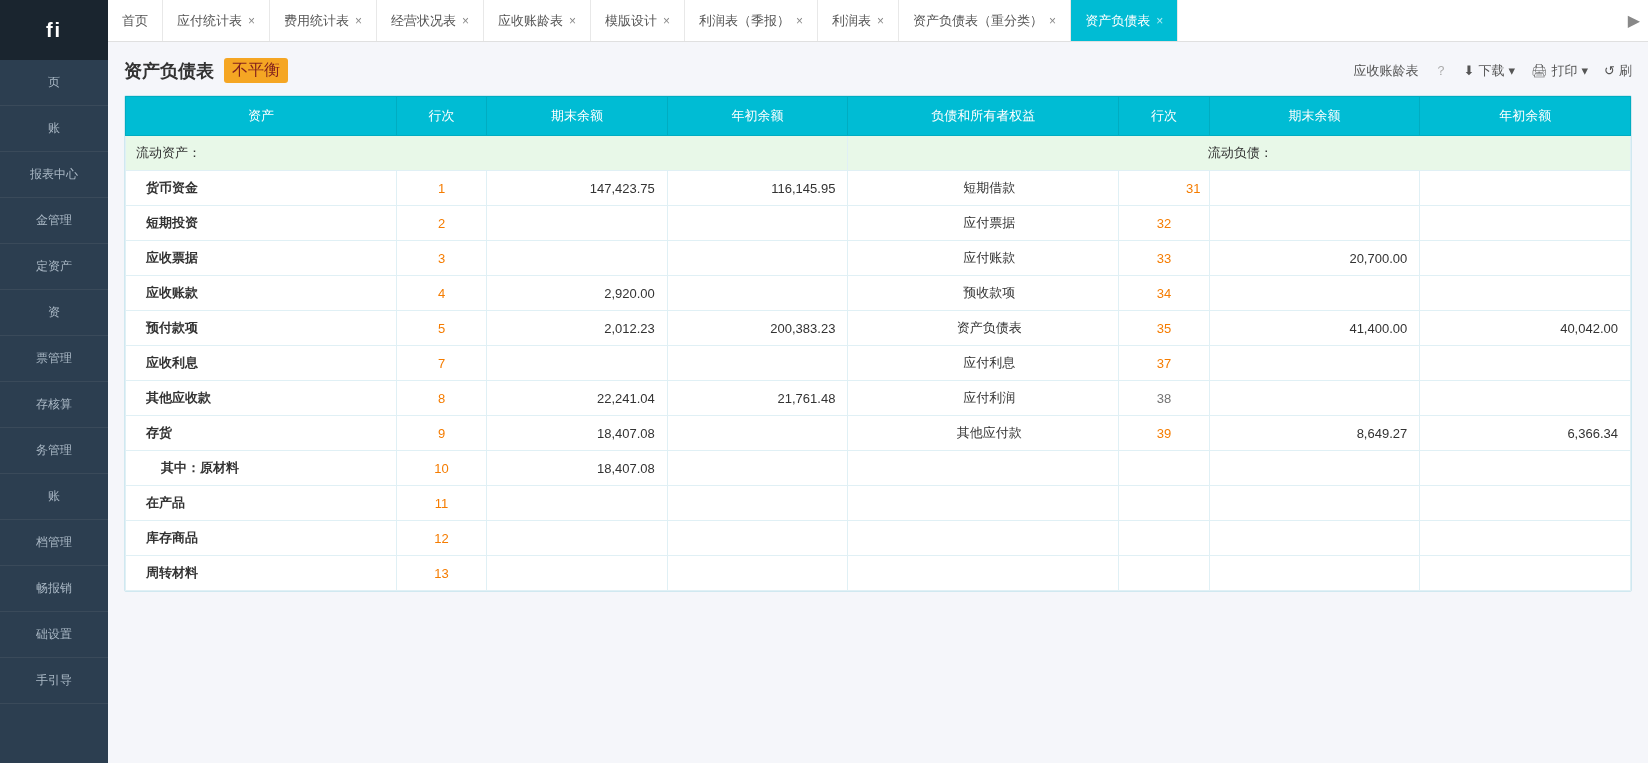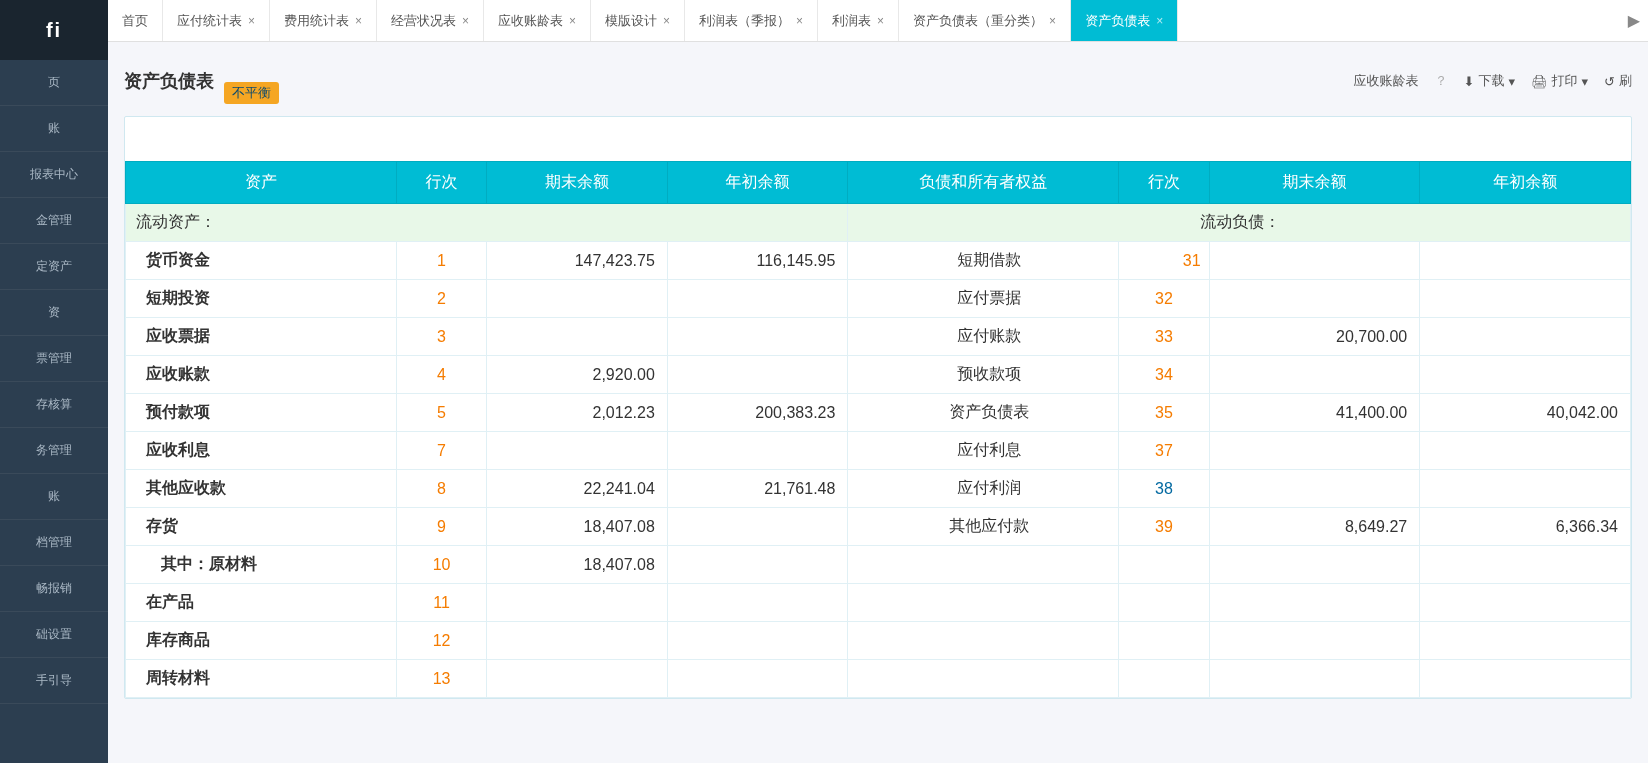--- a/index.html
+++ b/index.html
@@ -104,25 +104,24 @@
       align-items: center;
       gap: 10px;
     }
     .page-title {
       font-size: 18px;
       font-weight: bold;
       color: #333;
     }
     .badge-unbalanced {
       background: #f5a623;
-      color: #0c4a6e;
-      font-size: 13px;
+      color: #7f1d1d;
+      font-size: 16px;
       padding: 2px 8px;
       border-radius: 3px;
-      margin-top: 24px;
     }
     .header-actions {
       display: flex;
       align-items: center;
       gap: 16px;
       font-size: 13px;
       color: #555;
     }
     .header-actions .action-item {
       display: flex;
@@ -139,22 +138,21 @@
     
     .table-wrapper {
       background: #fff;
       border: 1px solid #d0e8f0;
       border-radius: 2px;
       overflow: hidden;
     }
     table {
       width: 100%;
       border-collapse: collapse;
-      font-size: 16px;
-      margin-top: 44px;
+      font-size: 13px;
     }
     thead tr th {
       background: #00bcd4;
       color: #fff;
       text-align: center;
       padding: 10px 6px;
       font-weight: normal;
       border: 1px solid #00acc1;
     }
     tbody tr td {
@@ -353,21 +351,21 @@
       <td style="text-align:center;color:#f57c00">37</td>
       <td class="amount-cell"></td>
       <td class="amount-cell"></td>
     </tr>
             <tr>
       <td style="padding-left:20px">其他应收款</td>
       <td style="text-align:center;color:#f57c00">8</td>
       <td class="amount-cell">22,241.04</td>
       <td class="amount-cell">21,761.48</td>
       <td style="padding-left:20px">应付利润</td>
-      <td style="text-align:center;color:#0369a1">38</td>
+      <td style="text-align:center;color:#737373">38</td>
       <td class="amount-cell"></td>
       <td class="amount-cell"></td>
     </tr>
             <tr>
       <td style="padding-left:20px">存货</td>
       <td style="text-align:center;color:#f57c00">9</td>
       <td class="amount-cell">18,407.08</td>
       <td class="amount-cell"></td>
       <td style="padding-left:20px">其他应付款</td>
       <td style="text-align:center;color:#f57c00">39</td>

